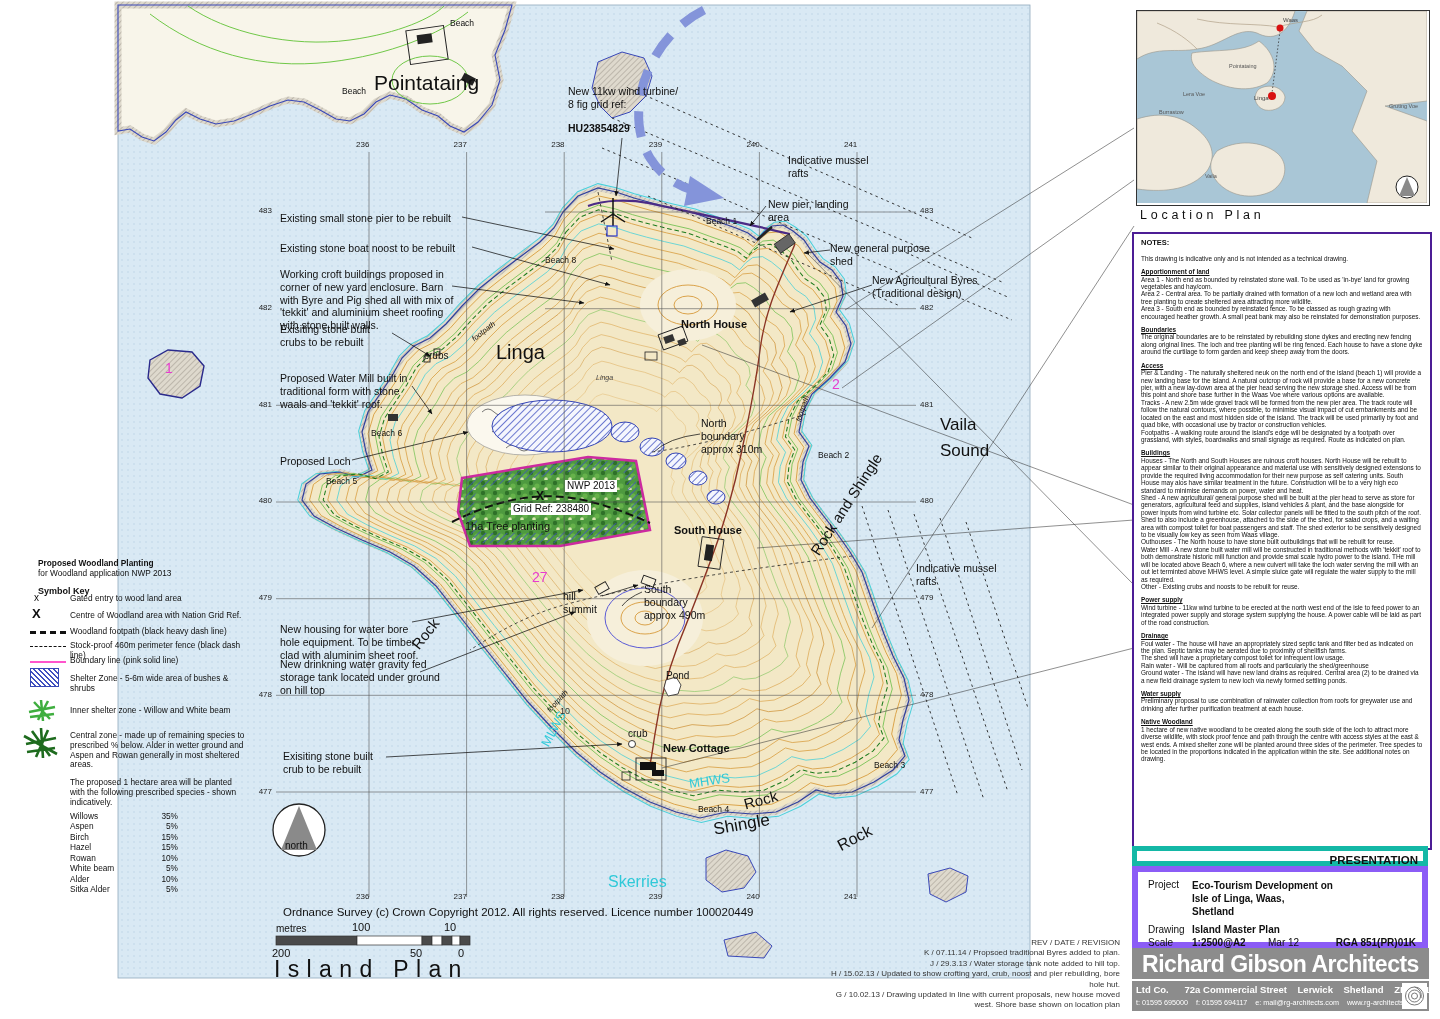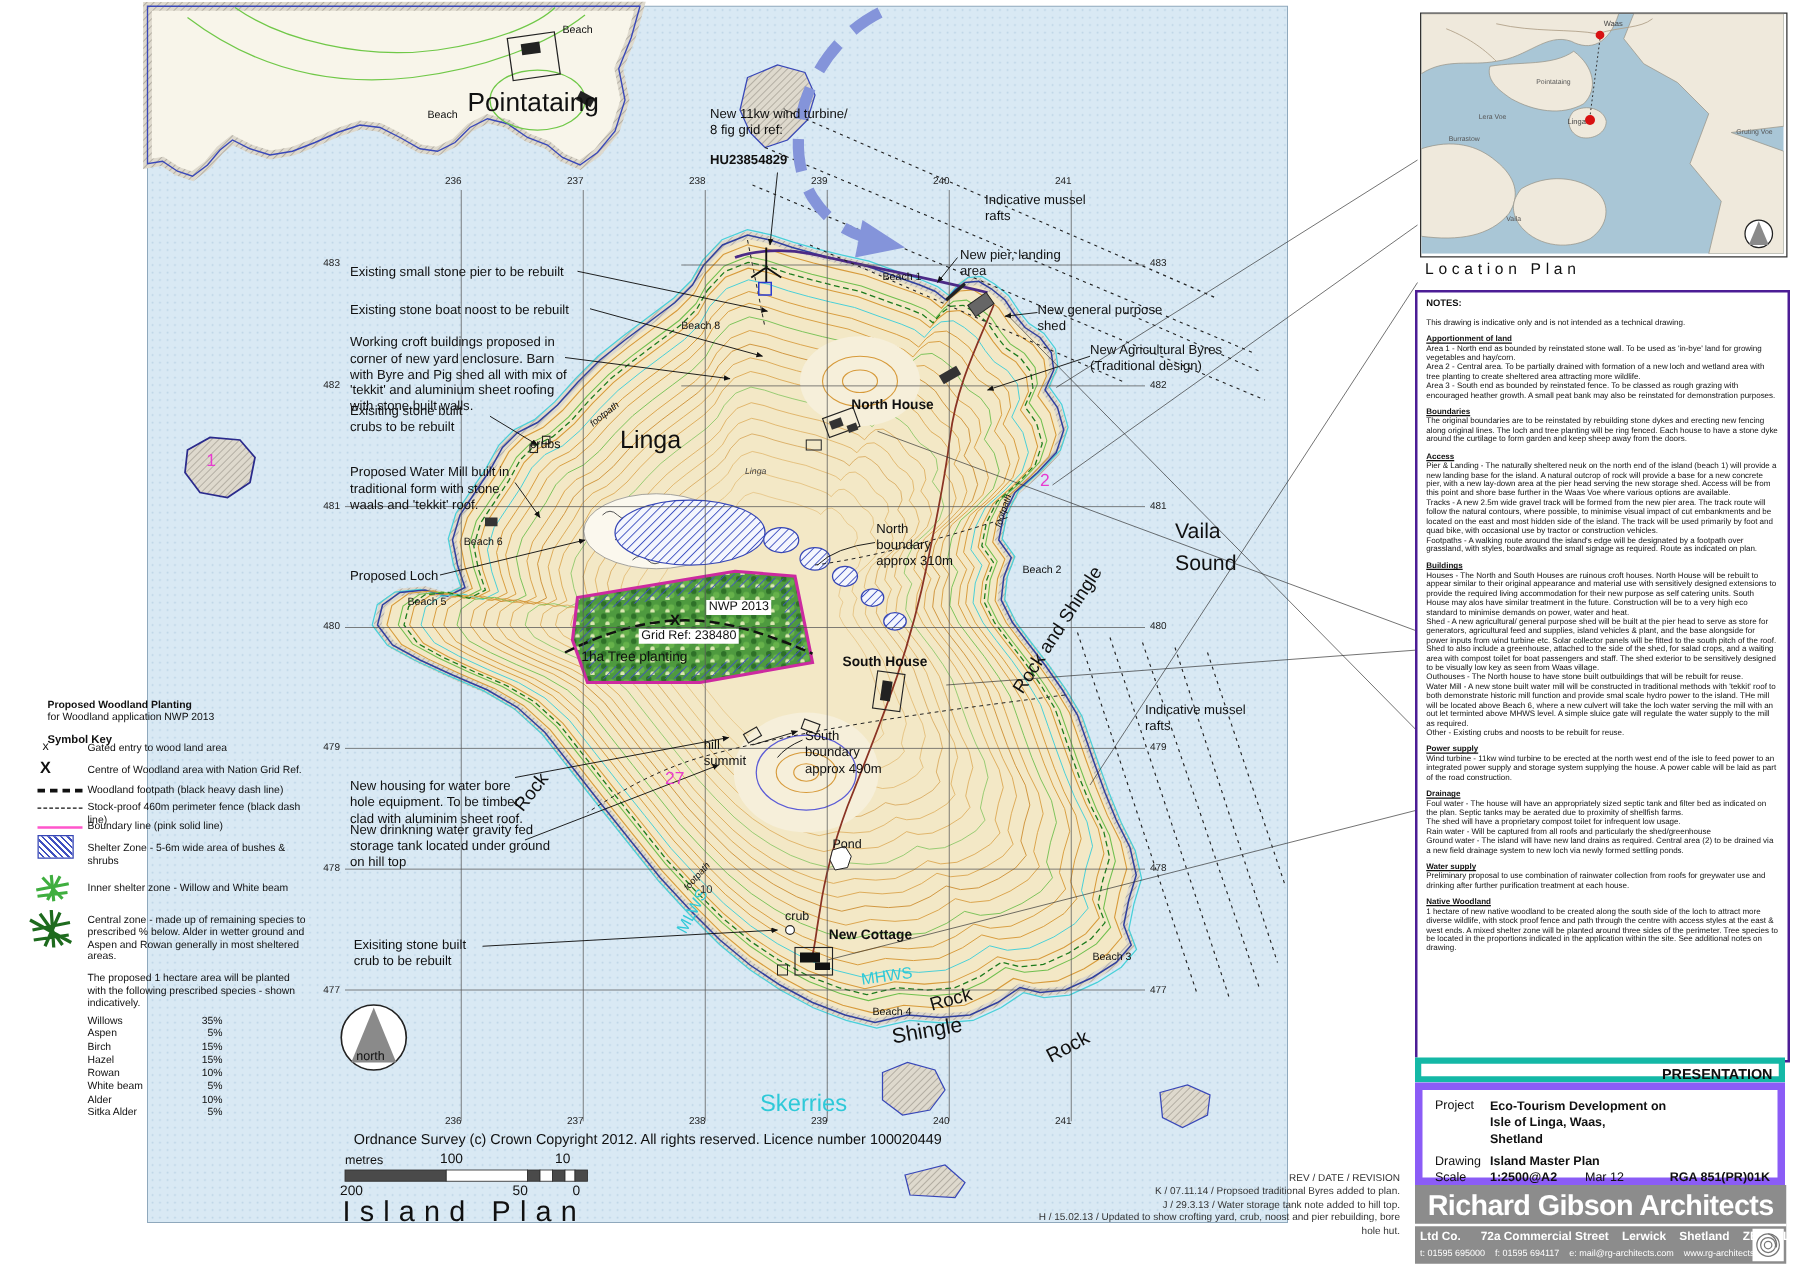--- a/index.html
+++ b/index.html
@@ -307,25 +307,25 @@
   <div class="ml" style="left:545px;top:255px;font-size:8.5px">Beach 8</div>
   <div class="ml" style="left:450px;top:18px;font-size:8.5px">Beach</div>
   <div class="ml" style="left:342px;top:86px;font-size:8.5px">Beach</div>
   <div class="ml" style="left:408px;top:642px;font-size:15px;transform:rotate(-52deg)">Rock</div>
   <div class="ml" style="left:818px;top:532px;font-size:15px;transform:rotate(-57deg) translate(-20px,0)">Rock and Shingle</div>
   <div class="ml" style="left:742px;top:796px;font-size:15px;transform:rotate(-15deg)">Rock</div>
   <div class="ml" style="left:712px;top:820px;font-size:17px;transform:rotate(-10deg)">Shingle</div>
   <div class="ml" style="left:834px;top:838px;font-size:16px;transform:rotate(-28deg)">Rock</div>
   <div class="ml cyan" style="left:538px;top:742px;font-size:13px;transform:rotate(-62deg)">MLWS</div>
   <div class="ml cyan" style="left:688px;top:776px;font-size:13px;transform:rotate(-8deg)">MHWS</div>
-  <div class="ml cyan" style="left:608px;top:872px;font-size:19px">Skerries</div>
+  <div class="ml cyan" style="left:608px;top:872px;font-size:16px">Skerries</div>
   <div class="ml it" style="left:470px;top:336px;font-size:7.5px;transform:rotate(-38deg)">footpath</div>
   <div class="ml it" style="left:794px;top:420px;font-size:7.5px;transform:rotate(-72deg)">footpath</div>
   <div class="ml it" style="left:545px;top:708px;font-size:7.5px;transform:rotate(-48deg)">footpath</div>
-  <div class="ml pink" style="left:532px;top:614px;font-size:14px">27</div>
+  <div class="ml pink" style="left:532px;top:569px;font-size:14px">27</div>
   <div class="ml pink" style="left:832px;top:376px;font-size:14px">2</div>
   <div class="ml pink" style="left:165px;top:360px;font-size:14px">1</div>
   <div class="ml" style="left:560px;top:706px;font-size:9px;color:#333">10</div>
   <div class="ml chip" style="left:565px;top:480px;font-size:10px">NWP 2013</div>
   <div class="ml bld" style="left:536px;top:489px;font-size:12px">X</div>
   <div class="ml chip" style="left:511px;top:503px;font-size:10px">Grid Ref: 238480</div>
   <div class="ml" style="left:465px;top:520px;font-size:11px">1ha Tree planting</div>
   <div class="ml" style="left:283px;top:905px;font-size:11.5px">Ordnance Survey (c) Crown Copyright 2012. All rights reserved. Licence number 100020449</div>
   <div class="ml" style="left:274px;top:955px;font-size:23px;letter-spacing:0.32em">Island Plan</div>
   <div class="ml" style="left:285px;top:840px;font-size:10px">north</div>
@@ -444,20 +444,21 @@
     </div>
 </div>
 
 <div class="rev" style="left:818px;top:938px;width:302px">
   <div>REV  /  DATE  / REVISION</div>
   <div>
 
   <div>K / 07.11.14 / Propsoed traditional Byres added to plan.</div>
       <div>J / 29.3.13 / Water storage tank note added to hill top.</div>
       <div>H / 15.02.13 / Updated to show crofting yard, crub, noost and pier rebuilding, bore hole hut.</div>
+      <div>G / 10.02.13 / Drawing updated in line with current proposals, new house moved west. Shore base shown on location plan</div>
     </div>
 </div>
 
 <div class="pbox" style="left:1136px;top:10px;width:292px;height:194px;border:1px solid #333">
   <svg width="290" height="192" viewBox="0 0 290 192">
     <rect width="290" height="192" fill="#a9c6d6"></rect>
     <g fill="#efe9dc" stroke="#9a958a" stroke-width="0.6">
       <path d="M0,0 L158,0 C150,25 135,30 120,22 C100,15 85,35 60,38 C40,42 20,35 0,48 Z"></path>
       <path d="M170,0 L290,0 L290,90 L248,95 L290,110 L290,192 L230,192 L240,150 L215,120 L230,80 L205,55 L178,40 L162,20 Z"></path>
       <path d="M55,42 C80,38 105,42 122,30 C138,42 142,60 130,72 C112,82 90,78 72,68 C60,60 52,52 55,42 Z"></path>

